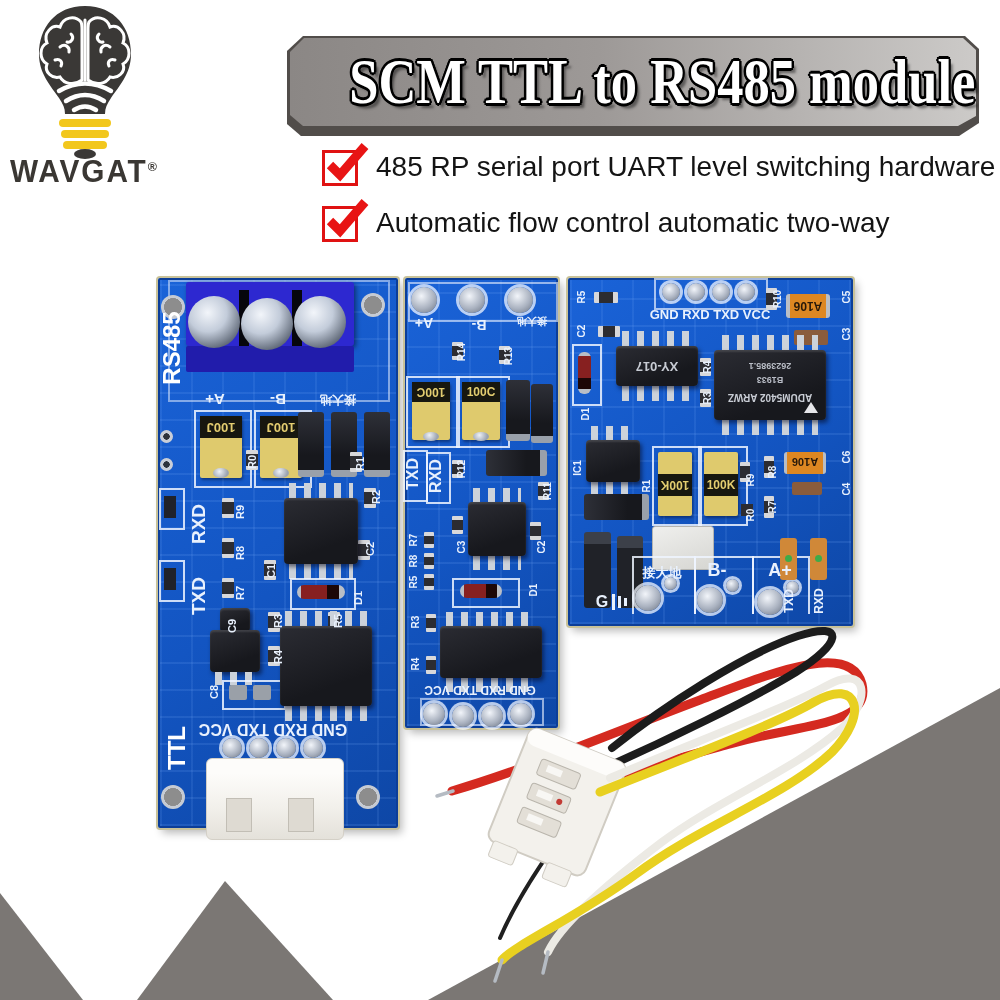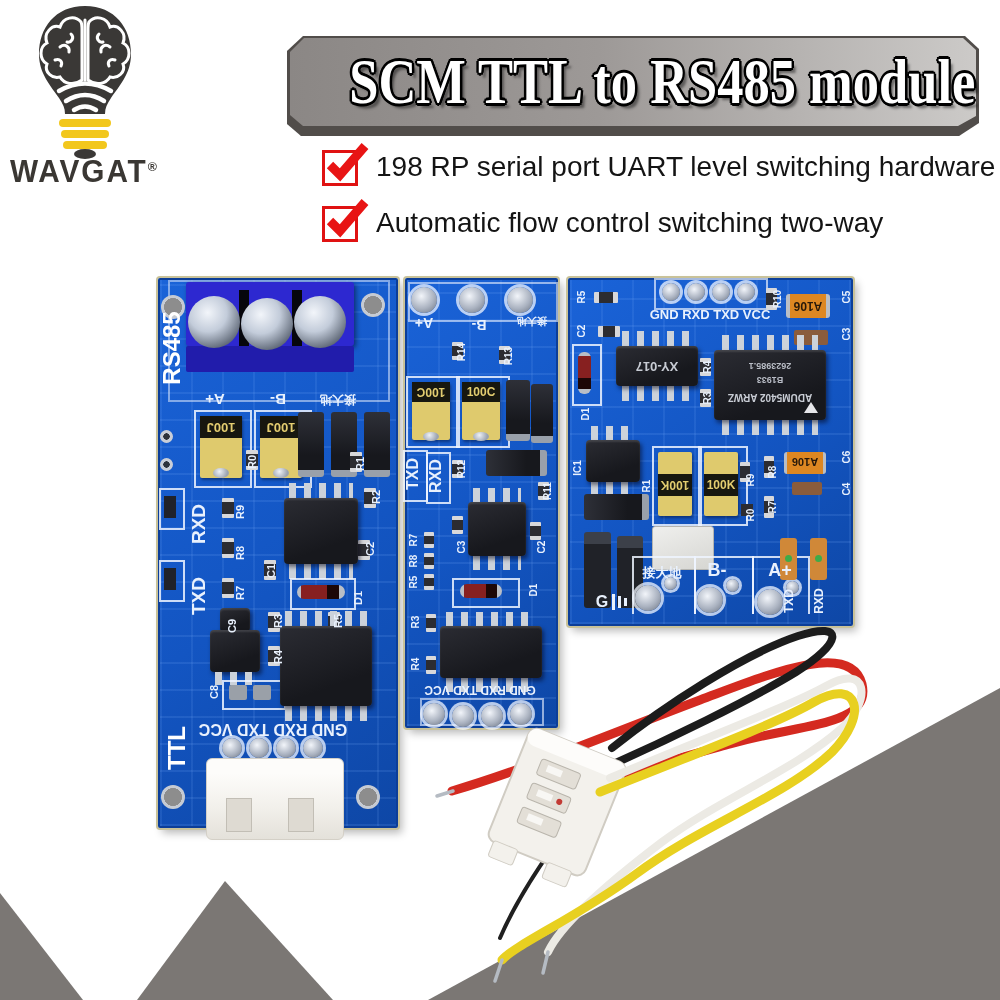--- a/index.html
+++ b/index.html
@@ -97,29 +97,29 @@
     <div class="inner"></div>
     <div class="title">SCM TTL to RS485 module</div>
   </div>
 
   <div class="check-row" style="top:147px">
     <div class="checkbox">
       <svg class="checkmark" width="48" height="44" viewBox="0 0 48 44">
         <path d="M7,24 L17,34 L42,5" stroke="#e81414" stroke-width="9" fill="none"></path>
       </svg>
     </div>
-    <div class="feat-text">198 RP serial port UART level switching hardware</div>
+    <div class="feat-text">485 RP serial port UART level switching hardware</div>
   </div>
   <div class="check-row" style="top:203px">
     <div class="checkbox">
       <svg class="checkmark" width="48" height="44" viewBox="0 0 48 44">
         <path d="M7,24 L17,34 L42,5" stroke="#e81414" stroke-width="9" fill="none"></path>
       </svg>
     </div>
-    <div class="feat-text">Automatic flow control switching two-way</div>
+    <div class="feat-text">Automatic flow control automatic two-way</div>
   </div>
 
   <svg class="abs" style="left:0;top:0" width="1000" height="1000">
     <polygon points="0,893 83,1000 0,1000" fill="#7b7774"></polygon>
     <polygon points="225,881 333,1000 137,1000" fill="#7b7774"></polygon>
     <polygon points="1000,688 1000,1000 428,1000" fill="#7b7774"></polygon>
   </svg>
 
   <div class="board" style="left:158px;top:278px;width:236px;height:546px"></div>
   <div class="board" style="left:405px;top:278px;width:149px;height:446px"></div>

